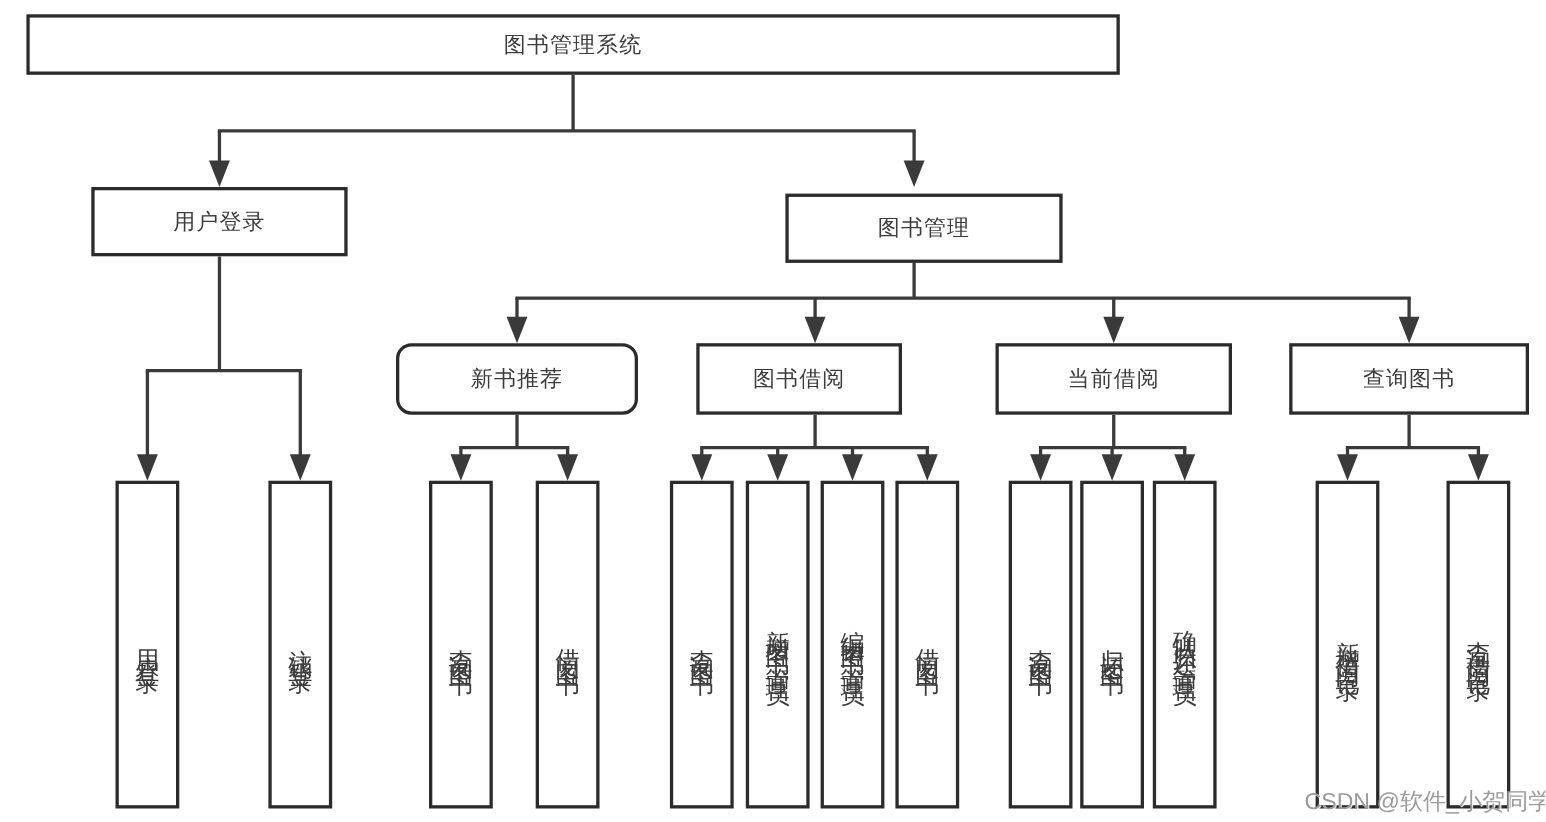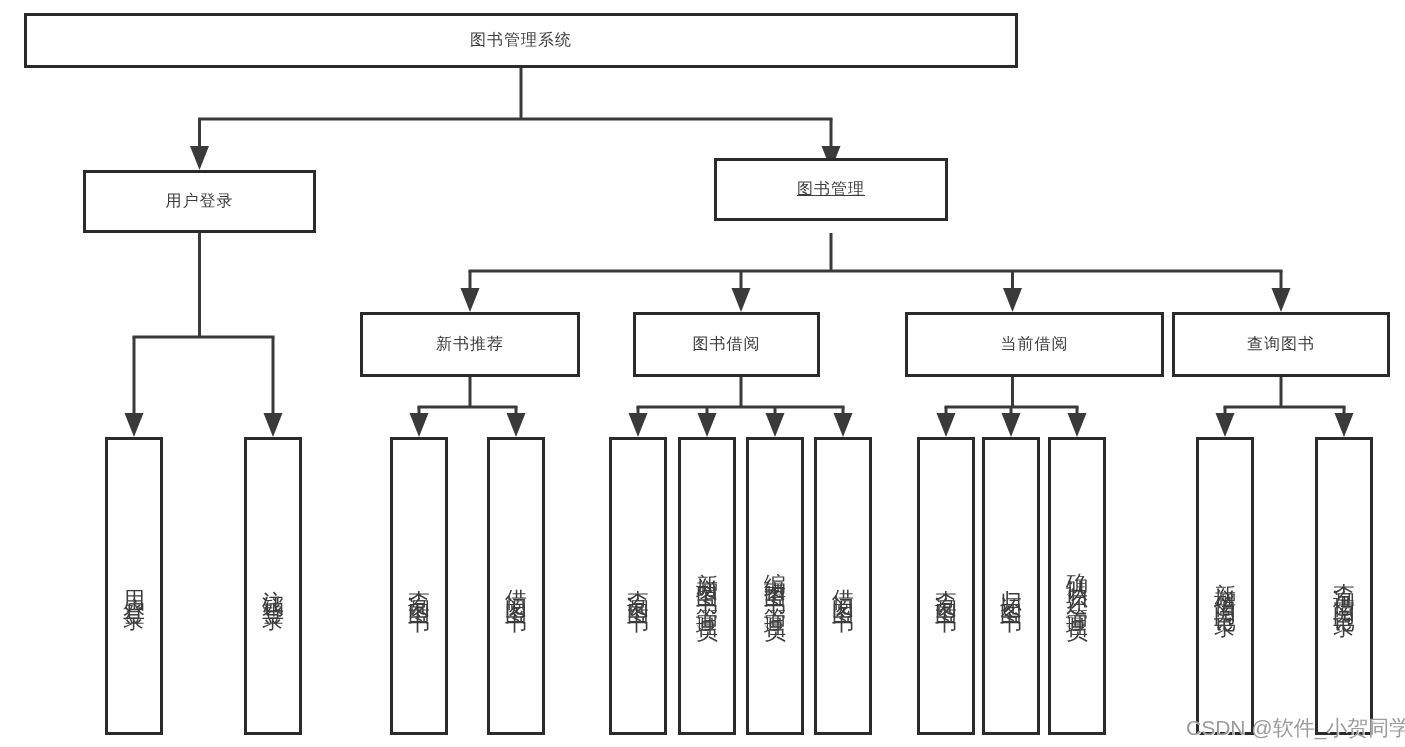--- a/index.html
+++ b/index.html
@@ -27,21 +27,21 @@
     box-sizing:border-box;
     background:var(--fill);
     border:3px solid var(--border);
     color:var(--text);
     display:flex;
     align-items:center;
     justify-content:center;
     text-align:center;
   }
   .node.horizontal{
-    font-size:16px;
+    font-size:20px;
     letter-spacing:1px;
     white-space:nowrap;
   }
   .node.vertical{
     font-size:22px;
     writing-mode:vertical-rl;
     letter-spacing:7px;
     line-height:1;
   }
   .watermark{
@@ -109,24 +109,24 @@
       <line x1="1281" y1="377" x2="1281" y2="407"></line>
       <line x1="1223.5" y1="407" x2="1345.5" y2="407"></line>
       <line x1="1225" y1="407" x2="1225" y2="419"></line>
       <polygon points="1215.5,413 1234.5,413 1225,437"></polygon>
       <line x1="1344" y1="407" x2="1344" y2="419"></line>
       <polygon points="1334.5,413 1353.5,413 1344,437"></polygon>
     </svg>
   <div id="nodes">
       <div class="node horizontal" style="left: 24px; top: 13px; width: 994px; height: 55px;">图书管理系统</div>
       <div class="node horizontal" style="left: 83px; top: 170px; width: 233px; height: 63px;">用户登录</div>
-      <div class="node horizontal" style="left: 714px; top: 158px; width: 234px; height: 63px; text-decoration: underline;">图书管理</div>
-      <div class="node horizontal" style="left: 360px; top: 312px; width: 220px; height: 65px;">新书推荐</div>
+      <div class="node horizontal" style="left: 714px; top: 176px; width: 252px; height: 63px;">图书管理</div>
+      <div class="node horizontal" style="left: 360px; top: 312px; width: 220px; height: 65px; border-radius: 14px;">新书推荐</div>
       <div class="node horizontal" style="left: 633px; top: 312px; width: 187px; height: 65px;">图书借阅</div>
-      <div class="node horizontal" style="left: 905px; top: 312px; width: 259px; height: 65px;">当前借阅</div>
+      <div class="node horizontal" style="left: 905px; top: 312px; width: 215px; height: 65px;">当前借阅</div>
       <div class="node horizontal" style="left: 1172px; top: 312px; width: 218px; height: 65px;">查询图书</div>
       <div class="node vertical" style="left: 105px; top: 437px; width: 58px; height: 298px;">用户登录</div>
       <div class="node vertical" style="left: 244px; top: 437px; width: 58px; height: 298px;">注销登录</div>
       <div class="node vertical" style="left: 390px; top: 437px; width: 58px; height: 298px;">查询图书</div>
       <div class="node vertical" style="left: 487px; top: 437px; width: 58px; height: 298px;">借阅图书</div>
       <div class="node vertical" style="left: 609px; top: 437px; width: 58px; height: 298px;">查询图书</div>
       <div class="node vertical" style="left: 678px; top: 437px; width: 58px; height: 298px;">新增图书（管理员）</div>
       <div class="node vertical" style="left: 746px; top: 437px; width: 58px; height: 298px;">编辑图书（管理员）</div>
       <div class="node vertical" style="left: 814px; top: 437px; width: 58px; height: 298px;">借阅图书</div>
       <div class="node vertical" style="left: 917px; top: 437px; width: 58px; height: 298px;">查询图书</div>

